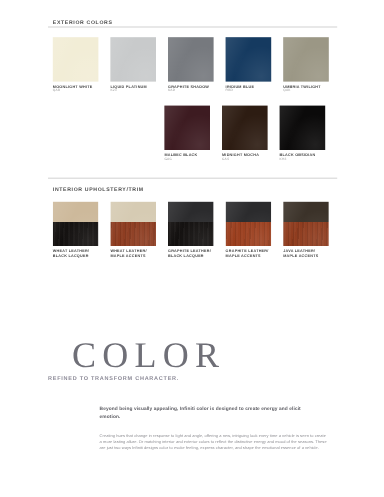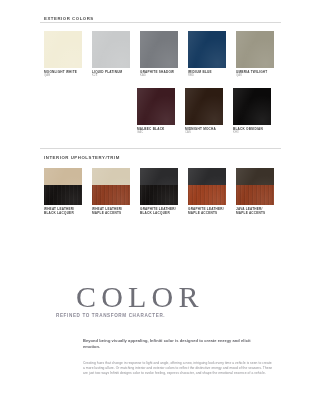--- a/index.html
+++ b/index.html
@@ -66,21 +66,21 @@
   .code {
     font-size: 2.7px;
     line-height: 3.6px;
     letter-spacing: 0.18px;
     color: #9a9a9a;
     font-weight: 400;
     text-transform: uppercase;
   }
 
   
-  .hero { position: absolute; left: 16px; top: 282px; width: 272px; }
+  .hero { position: absolute; left: 0; top: 282px; width: 272px; }
   .hero-title {
     margin-left: 60px;
     font-family: "Liberation Serif", serif;
     font-weight: 300;
     font-size: 30px;
     line-height: 30px;
     letter-spacing: 5.2px;
     color: #6f6f77;
   }
   .hero-sub {

